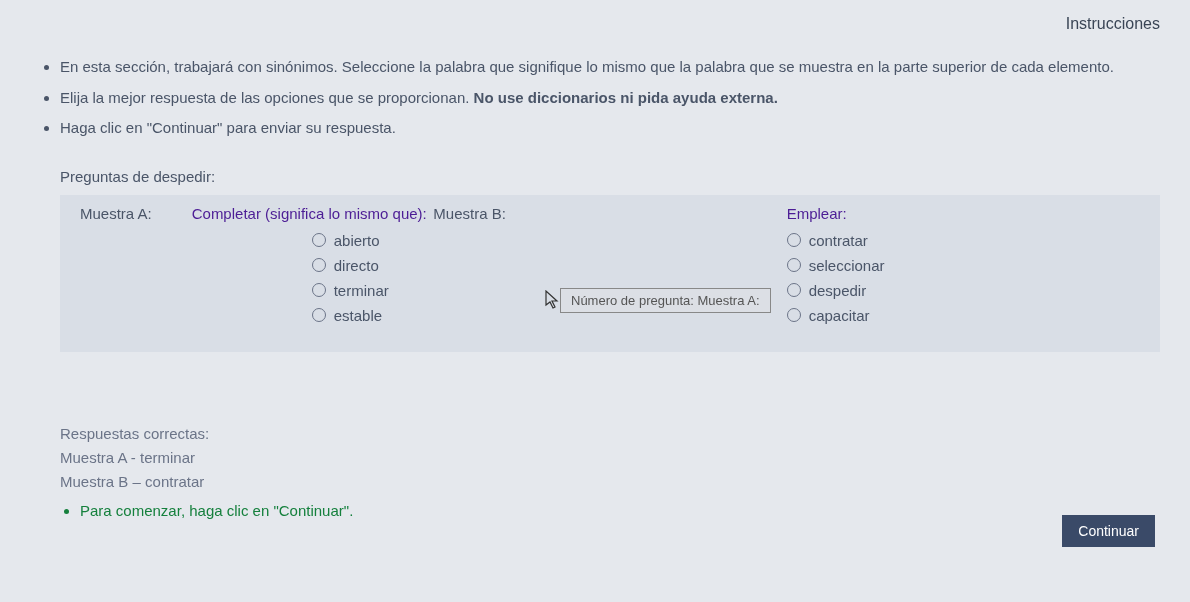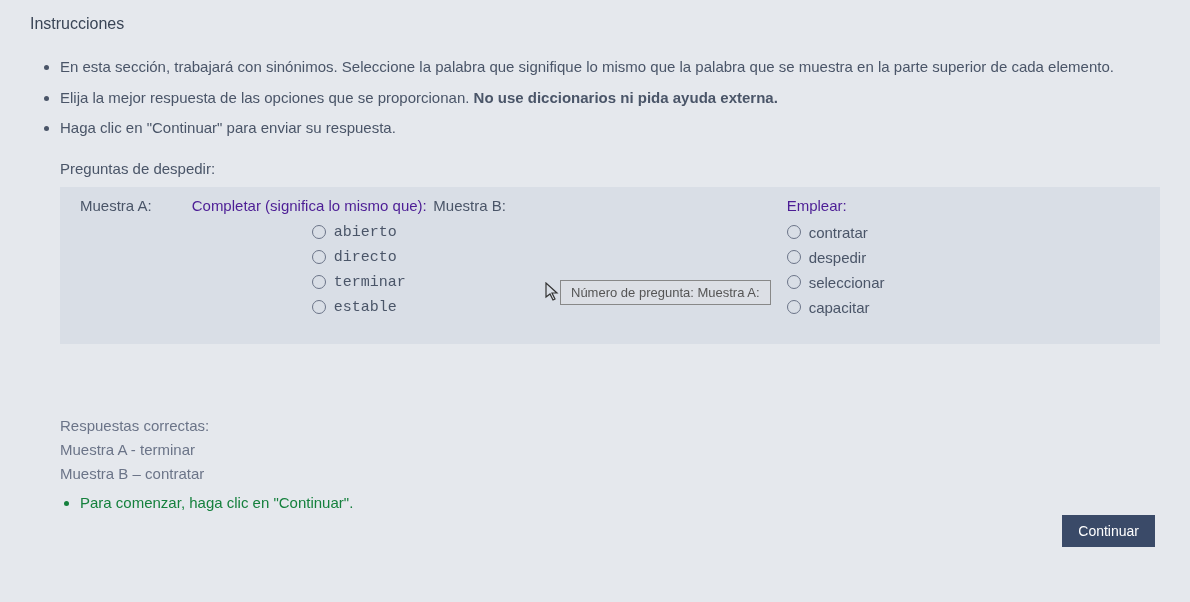--- a/index.html
+++ b/index.html
@@ -11,29 +11,29 @@
       font-family: Arial, Helvetica, sans-serif;
       background: #e5e8ed;
       color: #4a5568;
       width: 1190px;
       height: 602px;
       padding: 15px 30px;
       position: relative;
       font-size: 15px;
     }
     .header-title {
-      text-align: left;
+      text-align: right;
       font-size: 16px;
       color: #3a4556;
       margin-bottom: 20px;
     }
     .instructions {
       list-style: disc;
       padding-left: 30px;
-      margin-bottom: 17px;
+      margin-bottom: 25px;
       line-height: 1.9;
       color: #4a5568;
     }
     .instructions li {
       margin-bottom: 2px;
     }
     .instructions .bold {
       font-weight: bold;
     }
     .sample-heading {
@@ -56,21 +56,20 @@
       margin-bottom: 8px;
       font-size: 15px;
     }
     .sample-prompt {
       color: #4c1d95;
       margin-bottom: 10px;
       font-size: 15px;
     }
     .options {
       padding-left: 120px;
-      font-family: Liberation Mono, monospace;
     }
     .options-right {
       padding-left: 0;
     }
     .option {
       display: flex;
       align-items: center;
       gap: 8px;
       margin-bottom: 8px;
       color: #4a5568;
@@ -184,25 +183,25 @@
 
   <div class="sample-col">
     <div class="sample-prompt">Emplear:</div>
     <div class="options-right">
       <div class="option">
         <span class="radio"></span>
         <span>contratar</span>
       </div>
       <div class="option">
         <span class="radio"></span>
+        <span>seleccionar</span>
+      </div>
+      <div class="option">
+        <span class="radio"></span>
         <span>despedir</span>
-      </div>
-      <div class="option">
-        <span class="radio"></span>
-        <span>seleccionar</span>
       </div>
       <div class="option">
         <span class="radio"></span>
         <span>capacitar</span>
       </div>
     </div>
   </div>
 
   <div class="cursor-arrow">
     <svg width="16" height="20" viewBox="0 0 16 20">

